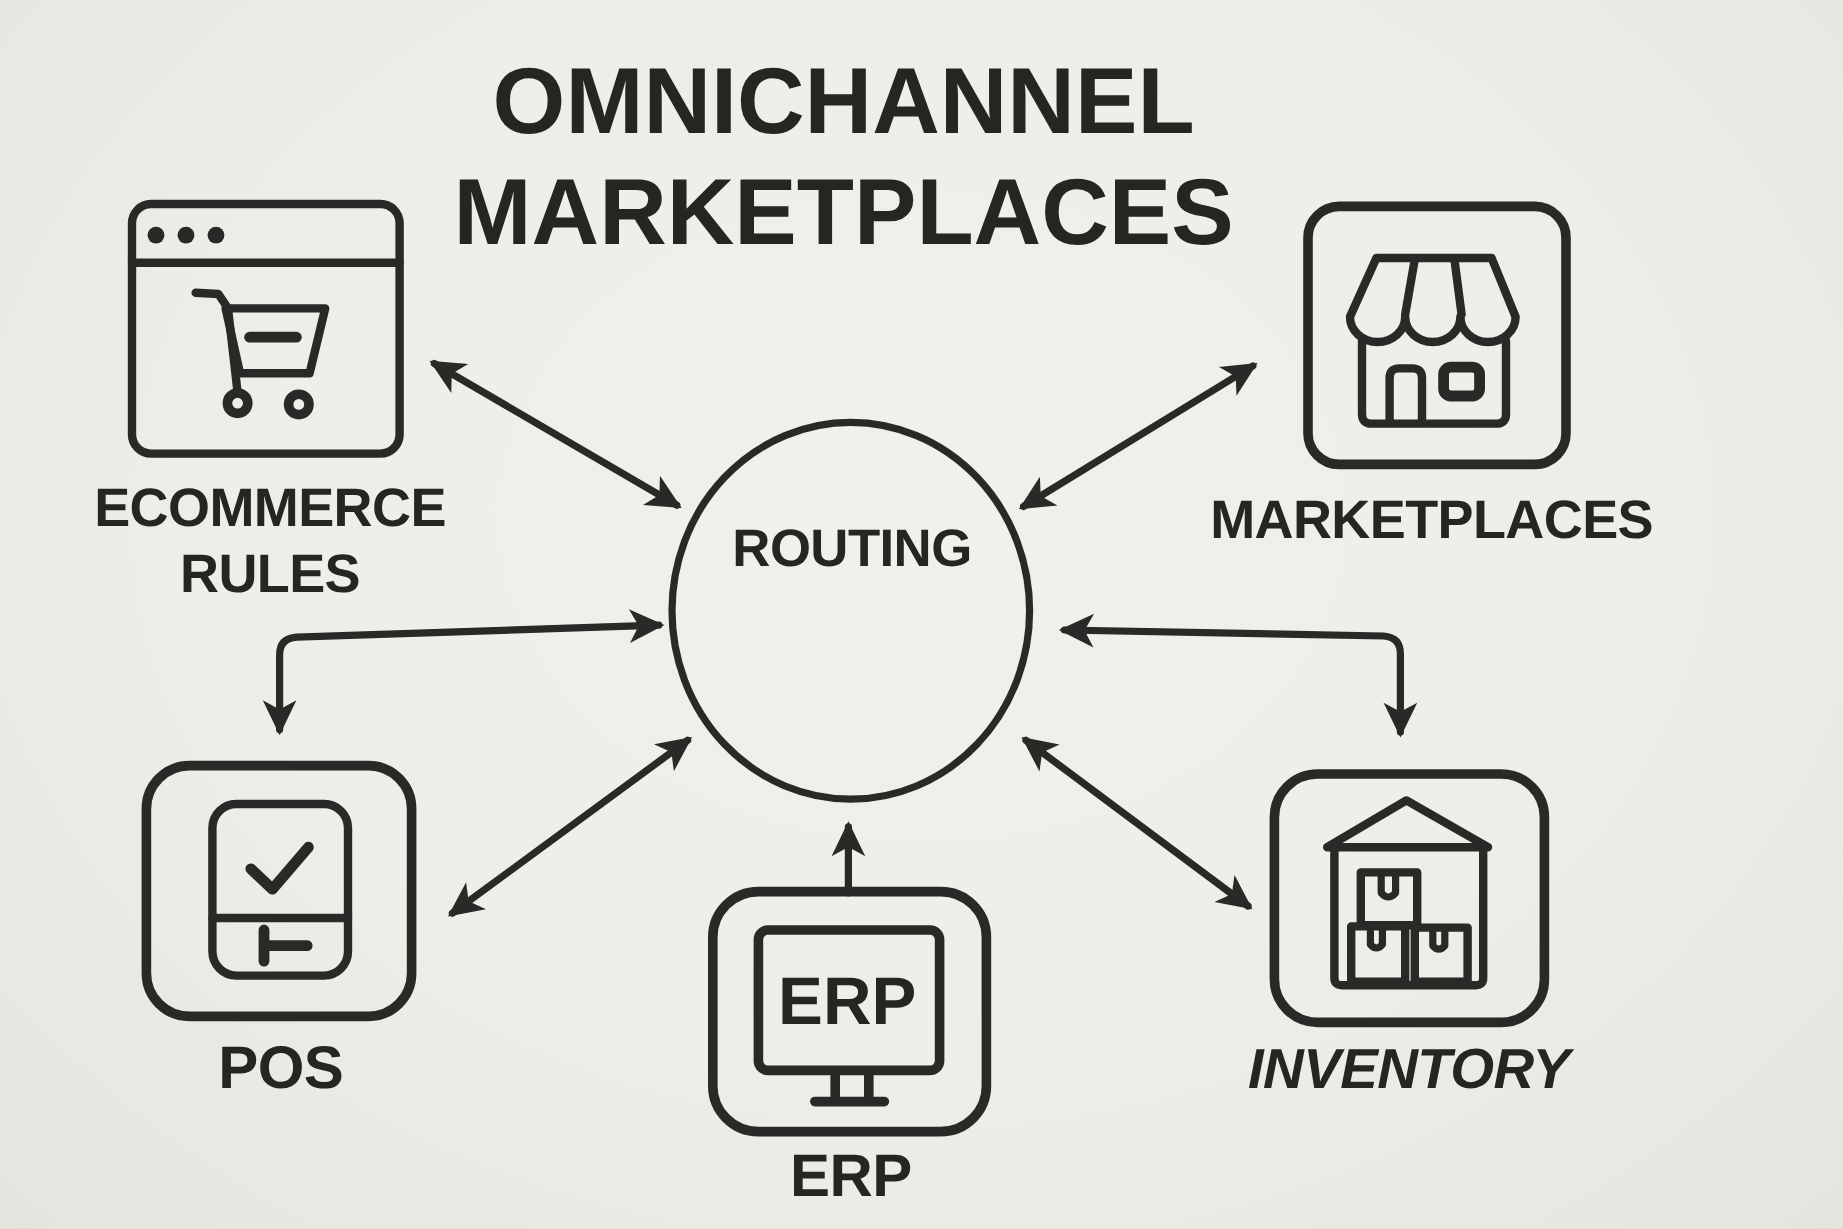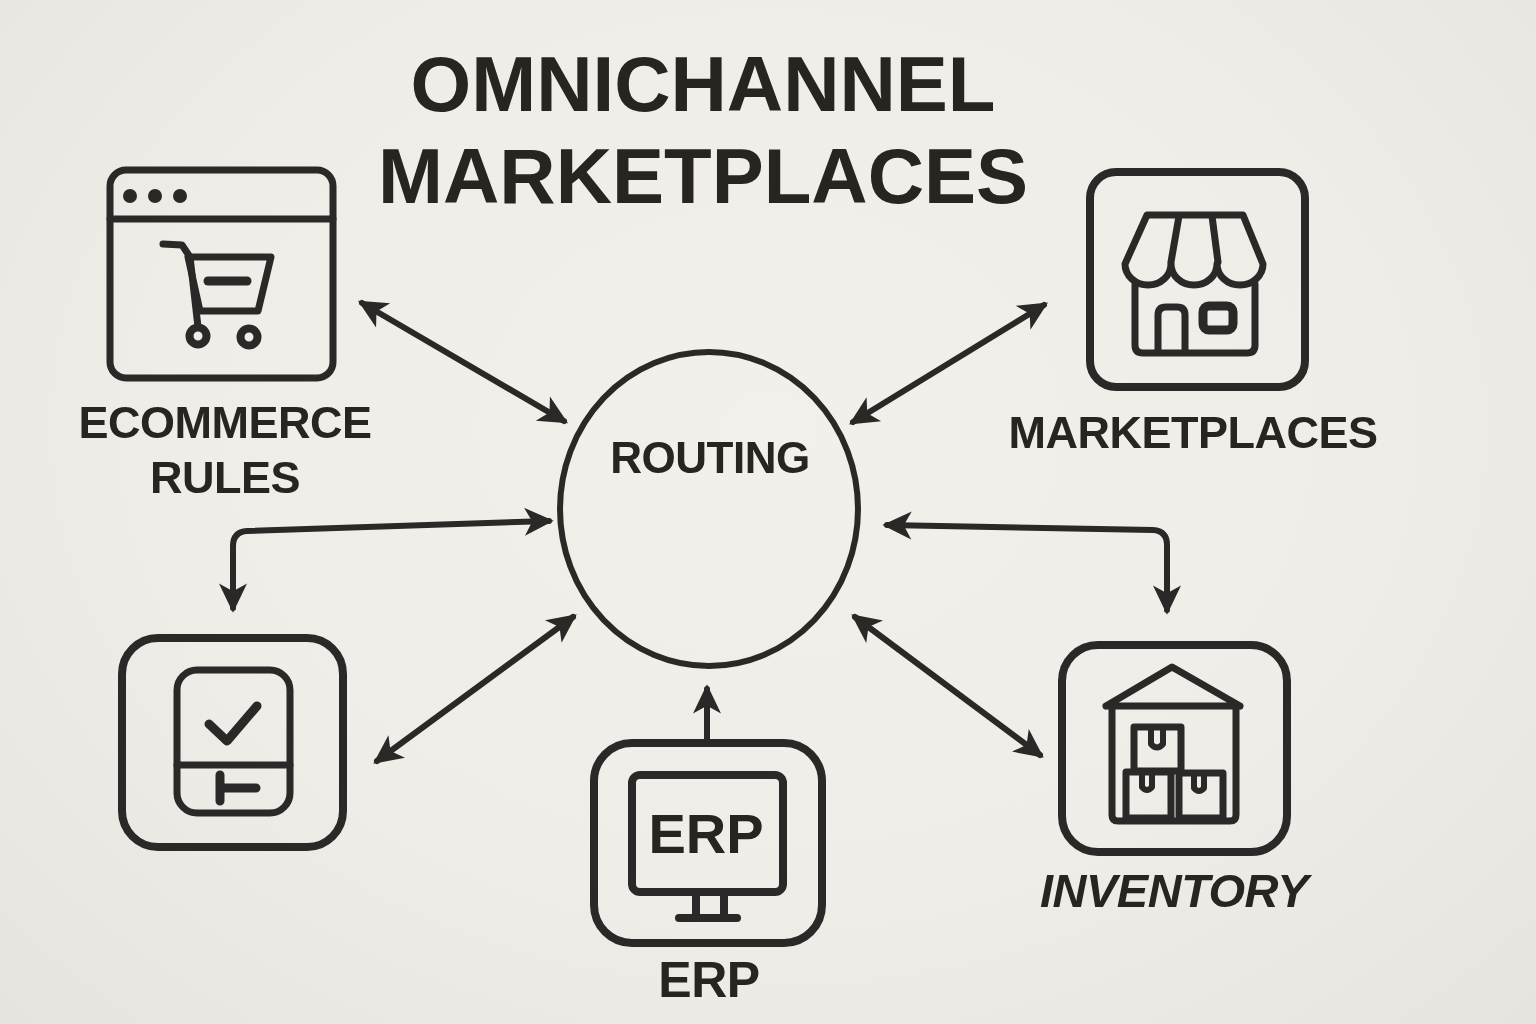--- a/index.html
+++ b/index.html
@@ -130,20 +130,21 @@
     <div>ROUTING</div>
   </div>
 
   <div class="lbl lbl-ecom">
     <div>ECOMMERCE</div>
     <div>RULES</div>
   </div>
 
   <div class="lbl lbl-mkt">MARKETPLACES</div>
 
+  <div class="lbl lbl-pos">POS</div>
 
   <div class="lbl erp-screen-text">ERP</div>
 
   <div class="lbl lbl-erp">ERP</div>
 
   <div class="lbl lbl-inv">INVENTORY</div>
 
 </div>
 
 </body></html>

